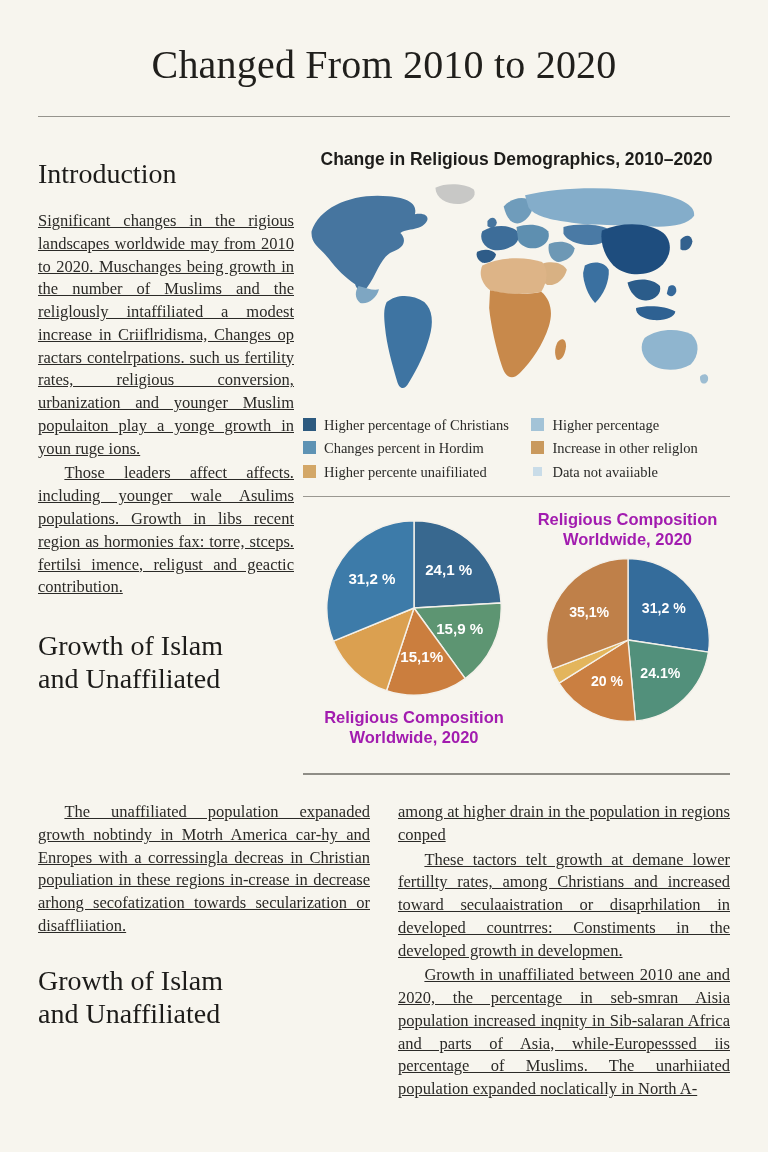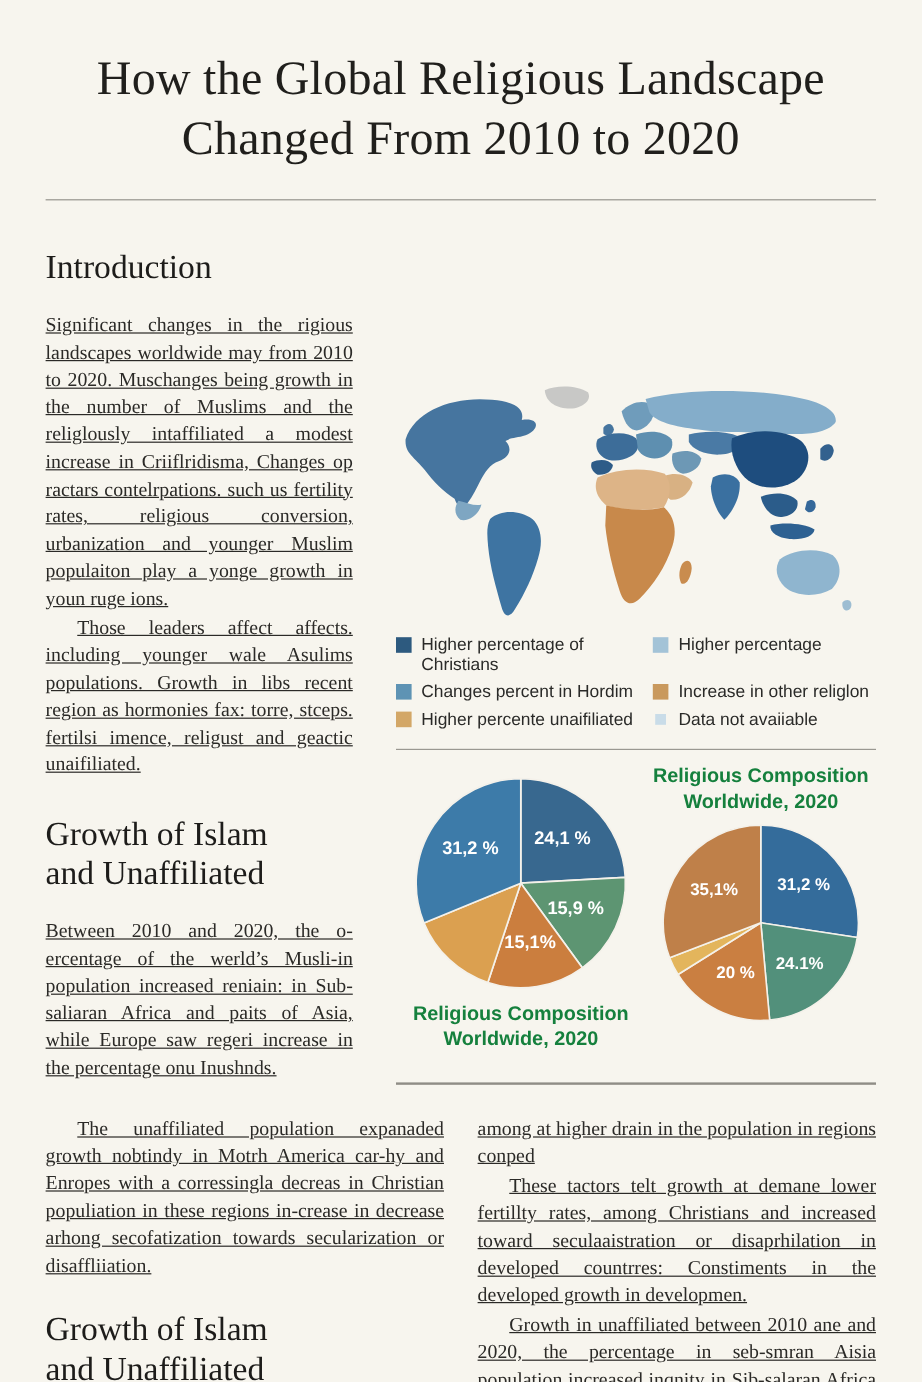--- a/index.html
+++ b/index.html
@@ -5,86 +5,85 @@
   * { margin:0; padding:0; box-sizing:border-box; }
   html,body { width:768px; height:1152px; overflow:hidden; }
   body { background:#f7f5ee; color:#2b2a27; font-family:"Liberation Serif", serif; }
   .page { width:768px; height:1152px; padding:0 38px; }
 
   .title { margin-top:40px; text-align:center; font-size:40px; line-height:1.25;
            color:#201f1c; letter-spacing:.2px; }
   .rule { border:none; border-top:1px solid #96948d; margin-top:26px; }
   .rule.thick { border-top:2px solid #8f8d86; }
 
-  .main-row { display:flex; gap:36px; margin-top:18px;align-items:flex-end; }
+  .main-row { display:flex; gap:9px; margin-top:18px; }
   .col-left { width:256px; flex:none; }
   .col-right { flex:1; min-width:0; }
 
   h2 { font-weight:normal; font-size:28px; line-height:1.18; color:#1d1c1a; }
   .col-left h2.first { margin:22px 0 20px; }
   .col-left h2.second { margin:30px 0 20px; }
   p { font-size:16.5px; line-height:1.38; text-align:justify; margin-bottom:2px;text-decoration:underline; }
   .indent { text-indent:1.6em; }
 
   .sans { font-family:"Liberation Sans", sans-serif; }
   .map-title { margin-top:14px; text-align:center; font-weight:bold; font-size:17.5px;
                color:#1d1c1a; }
   .map-wrap { margin-top:10px; }
   .map-wrap svg { width:100%; height:auto; display:block; }
 
-  .legend { margin-top:4px; display:grid; grid-template-columns:1.08fr 1fr;
-            column-gap:14px; row-gap:7px; font-size:14.5px; line-height:1.12; color:#2a2a28; }
+  .legend { margin-top:15px; display:grid; grid-template-columns:1.08fr 1fr;
+            column-gap:14px; row-gap:7px; font-size:14.5px; line-height:1.12; color:#2a2a28;font-family:Liberation Serif, serif; }
   .legend-item { display:flex; gap:8px; align-items:flex-start; }
   .legend-swatch { width:13px; height:13px; flex:none; margin-top:1px; }
   .legend-item.small .legend-swatch { width:9px; height:9px; margin:3px 2px 0 2px; }
 
   .rule2 { border:none; border-top:1px solid #9a9891; margin-top:16px; }
 
   .pies-row { display:flex; margin-top:6px; }
   .pie-block { display:flex; flex-direction:column; align-items:center; }
   .pie-block.left { width:52%; padding-top:16px; }
   .pie-block.right { width:48%; padding-top:6px; }
   .pie-block svg { display:block; }
   .pie-caption { font-family:"Liberation Sans", sans-serif; font-weight:bold;
-                 font-size:16.5px; line-height:1.22; text-align:center; color:#15803d;
+                 font-size:16.5px; line-height:1.22; text-align:center; color:#a21caf;
                  max-width:205px; }
   .pie-block.left .pie-caption { margin-top:10px; }
   .pie-block.right .pie-caption { margin-bottom:8px; }
 
   .bottom-row { display:flex; gap:28px; margin-top:26px; }
   .bcol { flex:1; min-width:0; }
   .bcol h2 { margin:26px 0 20px; }
 </style>
 </head>
 <body>
 
 <div class="page">
 
   <div class="title">
-    <div>How the Global Religious Landscape</div>
     <div>Changed From 2010 to 2020</div>
   </div>
 
   <hr class="rule">
 
   <div class="main-row">
 
     <div class="col-left">
       <h2 class="first">Introduction</h2>
       <p>Significant changes in the rigious landscapes worldwide may from 2010 to 2020. Muschanges being growth in the number of Muslims and the religlously intaffiliated a modest increase in Criiflridisma, Changes op ractars contelrpations. such us fertility rates, religious conversion, urbanization and younger Muslim populaiton play a yonge growth in youn ruge ions.</p>
-      <p class="indent">Those leaders affect affects. including younger wale Asulims populations. Growth in libs recent region as hormonies fax: torre, stceps. fertilsi imence, religust and geactic unaifiliated.</p>
+      <p class="indent">Those leaders affect affects. including younger wale Asulims populations. Growth in libs recent region as hormonies fax: torre, stceps. fertilsi imence, religust and geactic contribution.</p>
 
       <h2 class="second">
         <div>Growth of Islam</div>
         <div>and Unaffiliated</div>
       </h2>
-      <p>Between 2010 and 2020, the o-ercentage of the werld’s Musli-in population increased reniain: in Sub-saliaran Africa and paits of Asia, while Europe saw regeri increase in the percentage onu Inushnds.</p>
     </div>
 
     <div class="col-right">
+      <div class="map-title sans">Change in Religious Demographics, 2010–2020</div>
 
       <div class="map-wrap">
         <svg viewBox="0 0 1000 520" aria-hidden="true">
           <path d="M20,120 C40,60 120,30 200,38 C250,42 268,58 262,80 C300,74 300,100 270,112 C252,118 240,116 228,124 C244,140 236,158 214,166 C196,172 186,188 176,206 C168,222 160,238 150,252 C140,268 128,262 122,244 C100,230 78,208 60,184 C38,156 18,150 20,120 Z" fill="#46759f"></path>
           <path d="M130,248 C148,252 164,260 178,256 C172,278 152,292 134,288 C120,276 122,260 130,248 Z" fill="#7ea6c2"></path>
           <path d="M310,18 C335,6 378,8 400,22 C408,38 392,52 368,56 C340,58 312,46 310,18 Z" fill="#c8c8c6"></path>
           <path d="M196,286 C220,266 258,268 284,286 C304,304 306,336 296,368 C286,404 268,442 248,474 C238,492 226,492 220,470 C208,428 196,386 192,344 C190,322 188,302 196,286 Z" fill="#3e74a2"></path>
           <path d="M432,96 C440,84 452,86 454,100 C452,112 440,116 432,108 Z" fill="#46759f"></path>
           <path d="M470,62 C490,40 522,36 536,52 C542,72 528,92 510,100 C494,106 478,96 470,62 Z" fill="#6f9cbb"></path>
           <path d="M420,120 C446,104 482,104 500,118 C510,132 504,148 488,156 C470,166 448,168 432,158 C418,148 414,132 420,120 Z" fill="#3d6d99"></path>

